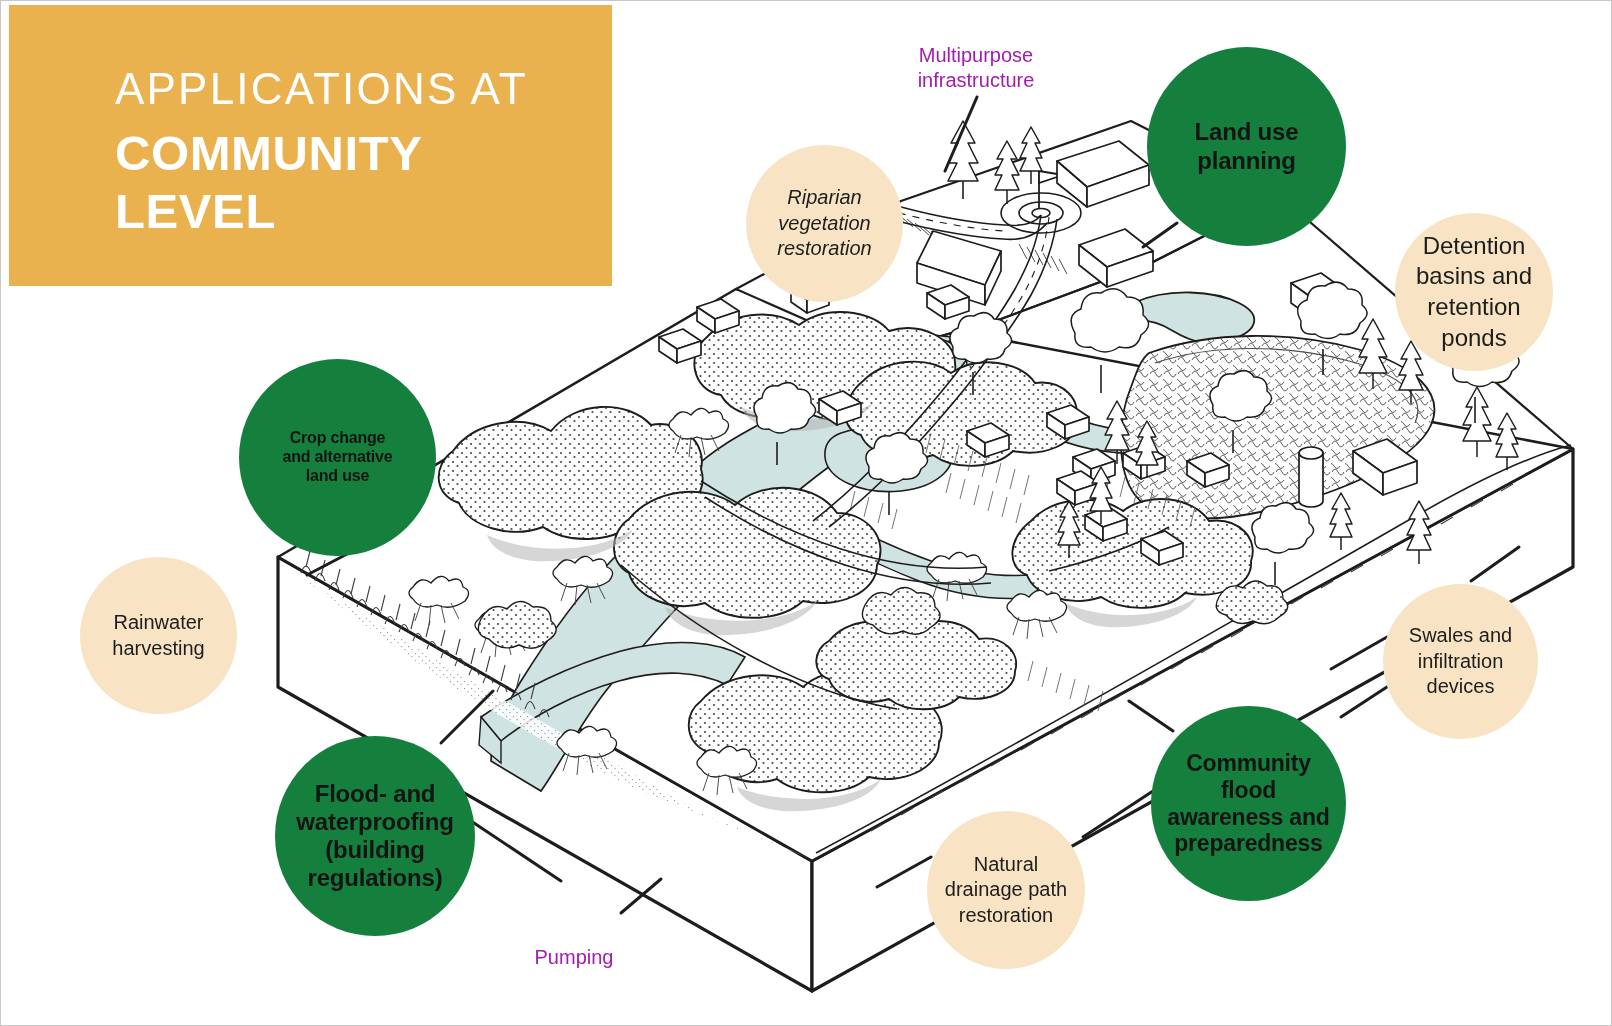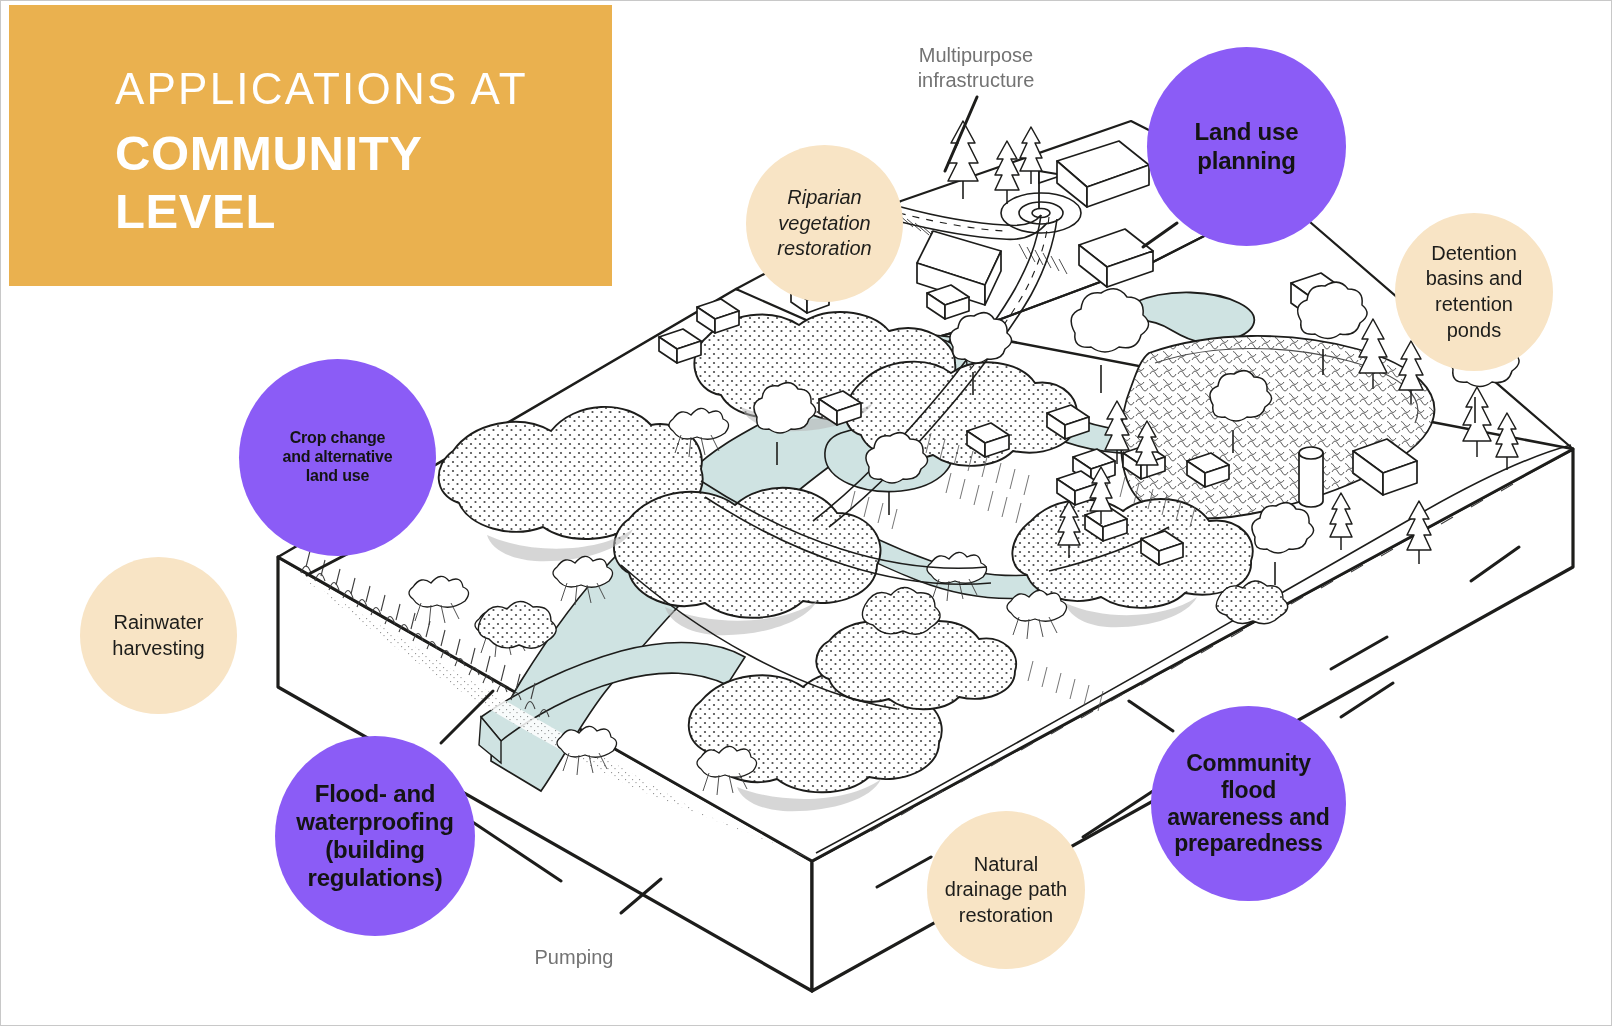--- a/index.html
+++ b/index.html
@@ -49,21 +49,21 @@
   .callout {
     position: absolute;
     border-radius: 50%;
     display: flex;
     align-items: center;
     justify-content: center;
     text-align: center;
   }
   .callout .callout-label { white-space: pre-line; }
   .callout.primary {
-    background: #8b5cf6;
+    background: #15803d;
     z-index: 30;
   }
   .callout.primary .callout-label {
     color: #141414;
     font-weight: 700;
     line-height: 1.17;
     letter-spacing: -0.2px;
   }
   .callout.secondary {
     background: #f8e4c5;
@@ -85,35 +85,35 @@
   #callout-flood-proofing   { left:274px;  top:735px; width:200px; height:200px; }
   #callout-flood-proofing .callout-label { font-size: 24px; }
 
   #callout-community-flood  { left:1150px; top:705px; width:195px; height:195px; }
   #callout-community-flood .callout-label { font-size: 23px; }
 
   #callout-riparian         { left:745px;  top:144px; width:157px; height:157px;font-style:italic; }
   #callout-riparian .callout-label { font-size: 20px; }
 
   #callout-detention        { left:1394px; top:212px; width:158px; height:158px; }
-  #callout-detention .callout-label { font-size: 20px; }
+  #callout-detention .callout-label { font-size: 24px; }
 
   #callout-rainwater        { left:79px;   top:556px; width:157px; height:157px; }
   #callout-rainwater .callout-label { font-size: 20px; }
 
   #callout-swales           { left:1382px; top:583px; width:155px; height:155px; }
   #callout-swales .callout-label { font-size: 20px; }
 
   #callout-drainage         { left:926px;  top:810px; width:158px; height:158px; }
   #callout-drainage .callout-label { font-size: 20px; }
 
   
   .plain-label {
     position: absolute;
-    color: #737373;
+    color: #a21caf;
     font-size: 20px;
     line-height: 1.26;
     text-align: center;
     white-space: pre-line;
     z-index: 25;
   }
   #label-multipurpose { left: 895px; top: 42px;  width: 160px; }
   #label-pumping      { left: 495px; top: 944px; width: 156px; }
 </style>
 </head>
@@ -541,20 +541,25 @@
 basins and
 retention
 ponds</span>
   </div>
 
   <div class="callout secondary" id="callout-rainwater">
     <span class="callout-label">Rainwater
 harvesting</span>
   </div>
 
+  <div class="callout secondary" id="callout-swales">
+    <span class="callout-label">Swales and
+infiltration
+devices</span>
+  </div>
 
   <div class="callout secondary" id="callout-drainage">
     <span class="callout-label">Natural
 drainage path
 restoration</span>
   </div>
 
   <div class="plain-label" id="label-multipurpose">Multipurpose
 infrastructure</div>
 

